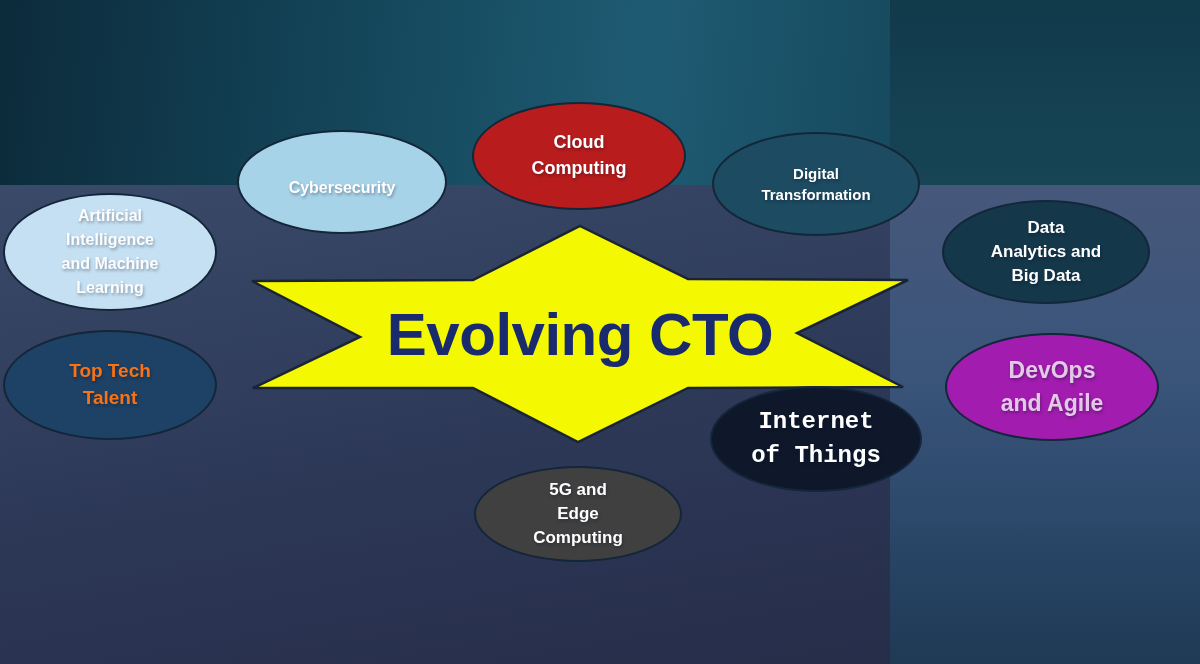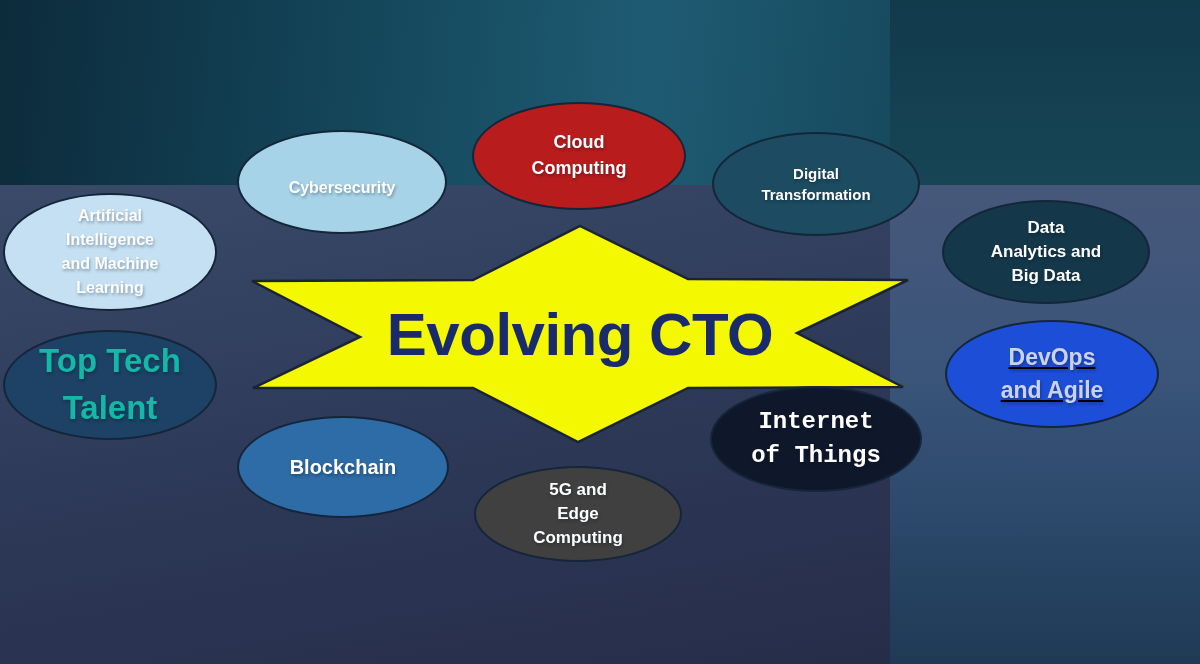--- a/index.html
+++ b/index.html
@@ -90,32 +90,29 @@
 Learning</span>
   </div>
 
   <div class="node" style="left: 942px; top: 200px; width: 208px; height: 104px; background: rgb(20, 55, 74);">
     <span class="label" style="font-size: 17px; color: rgb(255, 255, 255); text-align: center;">Data
 Analytics and
 Big Data</span>
   </div>
 
   <div class="node" style="left: 3px; top: 330px; width: 214px; height: 110px; background: rgb(29, 66, 101);">
-    <span class="label" style="font-size: 33px; color: #14b8a6;">Top Tech
+    <span class="label" style="font-size: 19px; color: #f97316;">Top Tech
 Talent</span>
   </div>
 
-  <div class="node" style="left: 945px; top: 320px; width: 214px; height: 108px; background: #1d4ed8; text-decoration: underline;">
+  <div class="node" style="left: 945px; top: 333px; width: 214px; height: 108px; background: #a21caf;">
     <span class="label" style="font-size: 23px; color: rgba(255, 255, 255, 0.77);">DevOps
 and Agile</span>
   </div>
 
-  <div class="node" style="left: 237px; top: 416px; width: 212px; height: 102px; background: rgb(45, 108, 166);">
-    <span class="label" style="font-size: 20px; color: rgb(255, 255, 255);">Blockchain</span>
-  </div>
 
   <div class="node" style="left: 474px; top: 466px; width: 208px; height: 96px; background: #404040;">
     <span class="label" style="font-size: 17px; line-height: 1.4; color: rgb(255, 255, 255);">5G and
 Edge
 Computing</span>
   </div>
 
   <div class="node" style="left: 710px; top: 386px; width: 212px; height: 106px; background: #0f172a; font-family: Liberation Mono, monospace;">
     <span class="label" style="font-size: 24px; line-height: 1.4; color: rgb(255, 255, 255);">Internet
 of Things</span>

